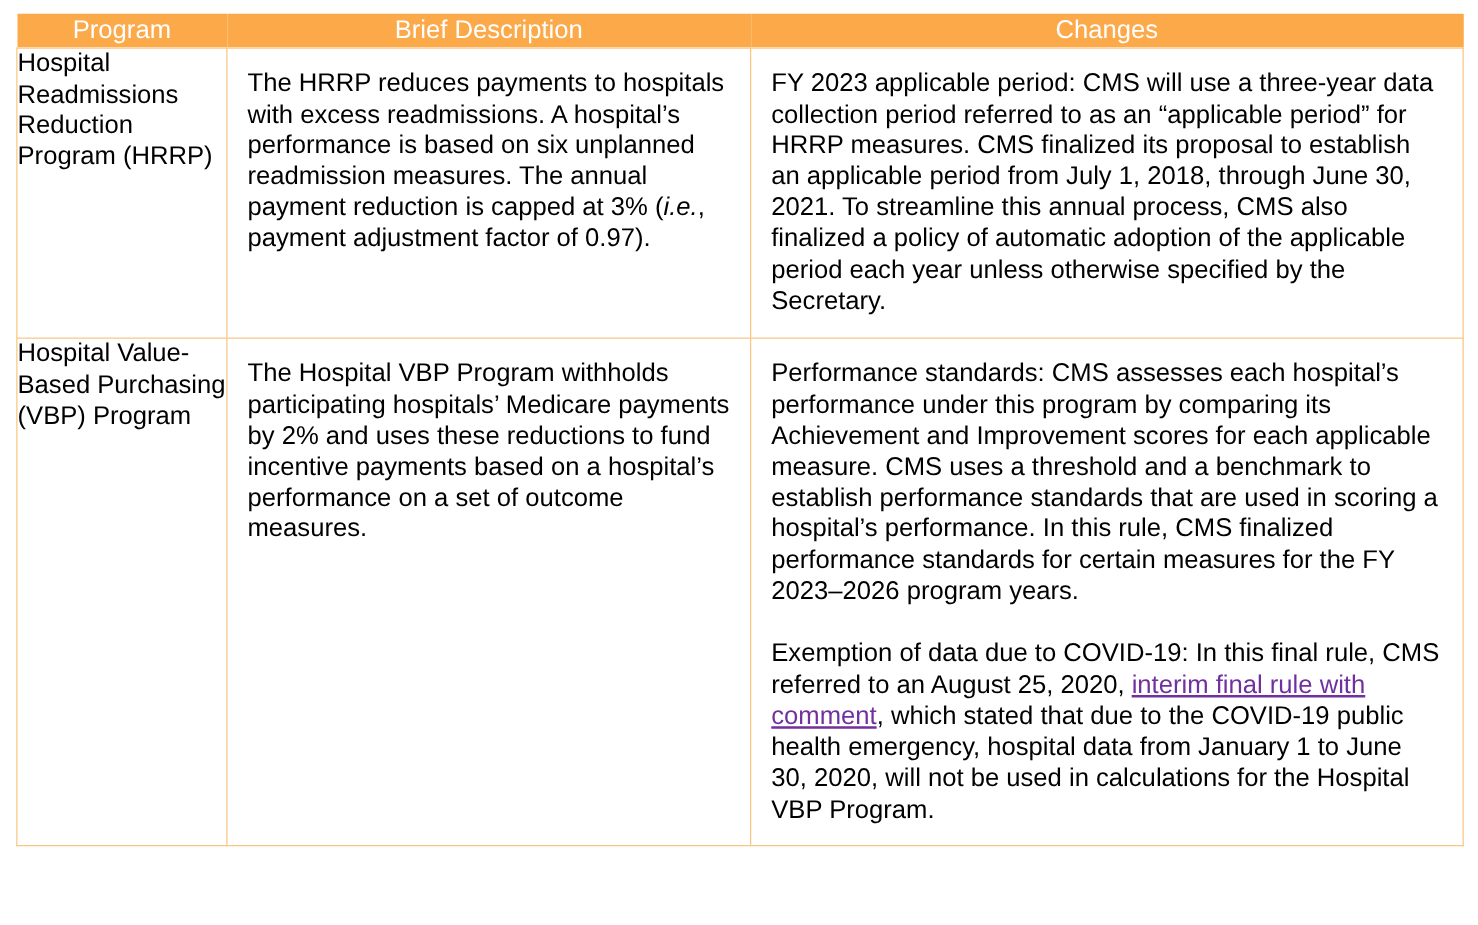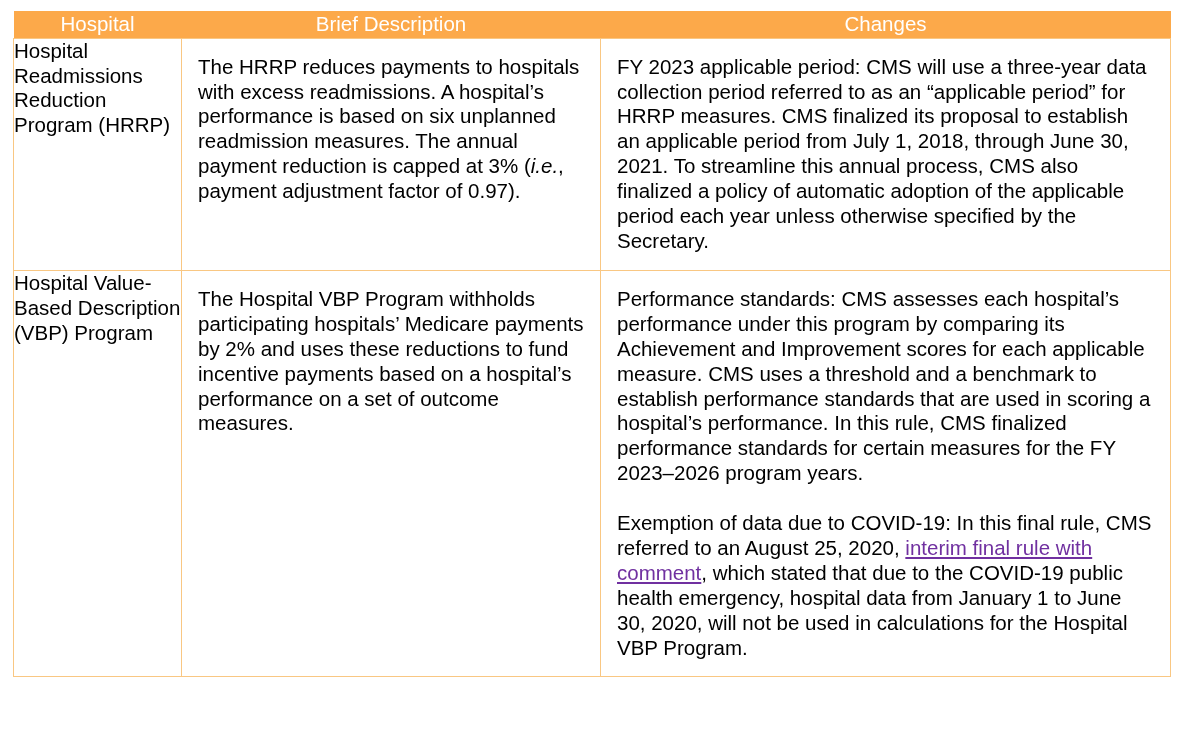--- a/index.html
+++ b/index.html
@@ -73,39 +73,39 @@
     text-decoration: underline;
   }
 </style>
 </head>
 <body>
 
 <div class="table-wrap">
   <table class="cms-table">
     <thead>
       <tr>
-        <th class="h-program">Hospital</th>
+        <th class="h-program">Program</th>
         <th class="h-brief">Brief Description</th>
         <th class="h-changes">Changes</th>
       </tr>
     </thead>
     <tbody>
 
       <tr>
         <td class="col-program">Hospital Readmissions Reduction Program (HRRP)</td>
         <td class="col-brief">
           <p class="para"><span>The HRRP reduces payments to hospitals with excess readmissions. A hospital’s performance is based on six unplanned readmission measures. The annual payment reduction is capped at 3% (</span><span class="ital">i.e.</span><span>, payment adjustment factor of 0.97).</span></p>
         </td>
         <td class="col-changes">
           <p class="para"><span class="lead">FY 2023 applicable period:</span><span> CMS will use a three-year data collection period referred to as an “applicable period” for HRRP measures. CMS finalized its proposal to establish an applicable period from July 1, 2018, through June 30, 2021. To streamline this annual process, CMS also finalized a policy of automatic adoption of the applicable period each year unless otherwise specified by the Secretary.</span></p>
         </td>
       </tr>
 
       <tr>
-        <td class="col-program">Hospital Value-Based Description (VBP) Program</td>
+        <td class="col-program">Hospital Value-Based Purchasing (VBP) Program</td>
         <td class="col-brief">
           <p class="para"><span>The Hospital VBP Program withholds participating hospitals’ Medicare payments by 2% and uses these reductions to fund incentive payments based on a hospital’s performance on a set of outcome measures.</span></p>
         </td>
         <td class="col-changes">
           <p class="para"><span class="lead">Performance standards:</span><span> CMS assesses each hospital’s performance under this program by comparing its Achievement and Improvement scores for each applicable measure. CMS uses a threshold and a benchmark to establish performance standards that are used in scoring a hospital’s performance. In this rule, CMS finalized performance standards for certain measures for the FY 2023–2026 program years.</span></p>
           <p class="para"><span class="lead">Exemption of data due to COVID-19:</span><span> In this final rule, CMS referred to an August 25, 2020, </span><a class="inline-link" href="#">interim final rule with comment</a><span>, which stated that due to the COVID-19 public health emergency, hospital data from January 1 to June 30, 2020, will not be used in calculations for the Hospital VBP Program.</span></p>
         </td>
       </tr>
 
     </tbody>

